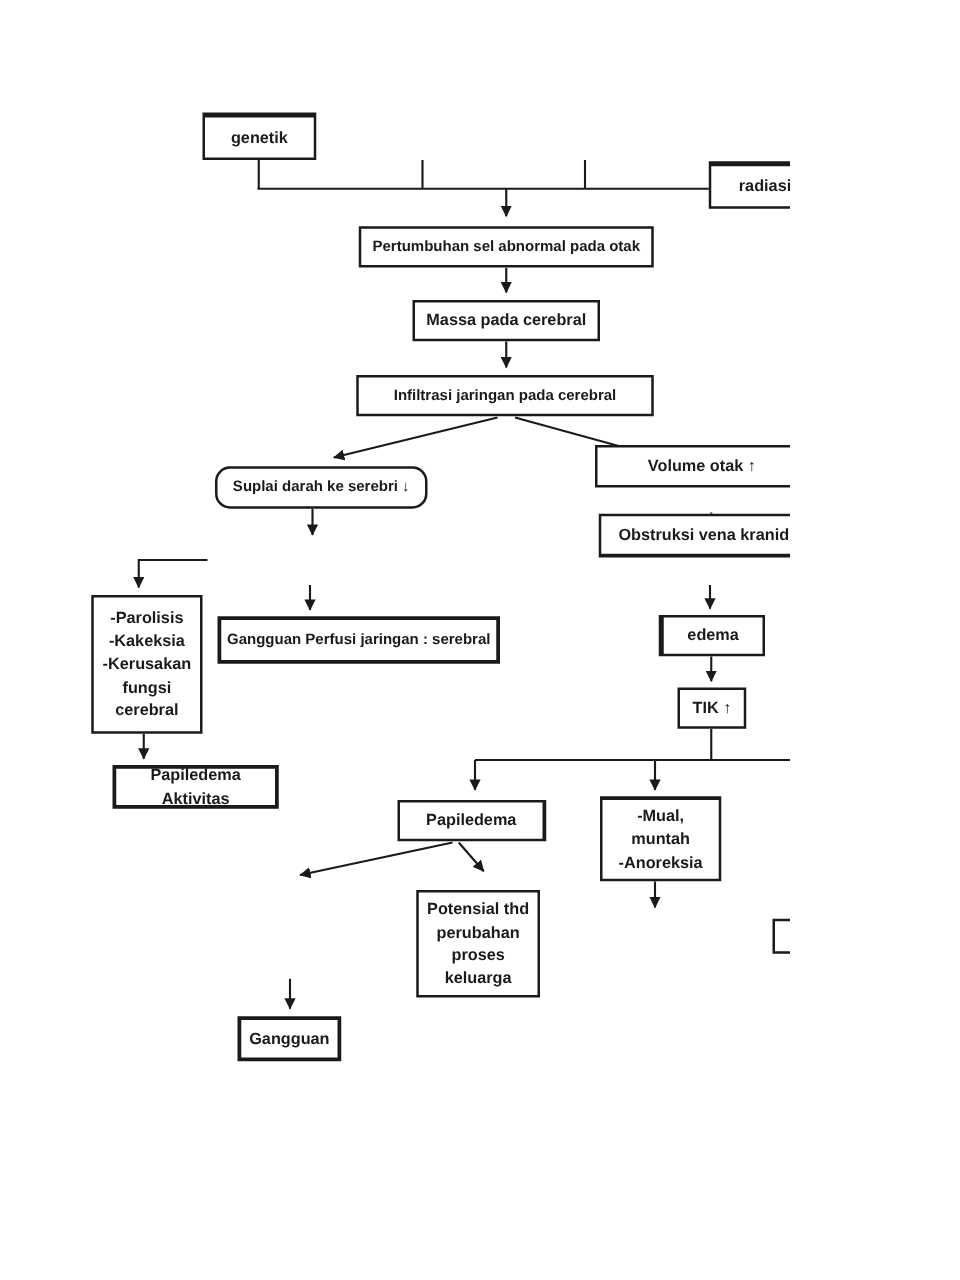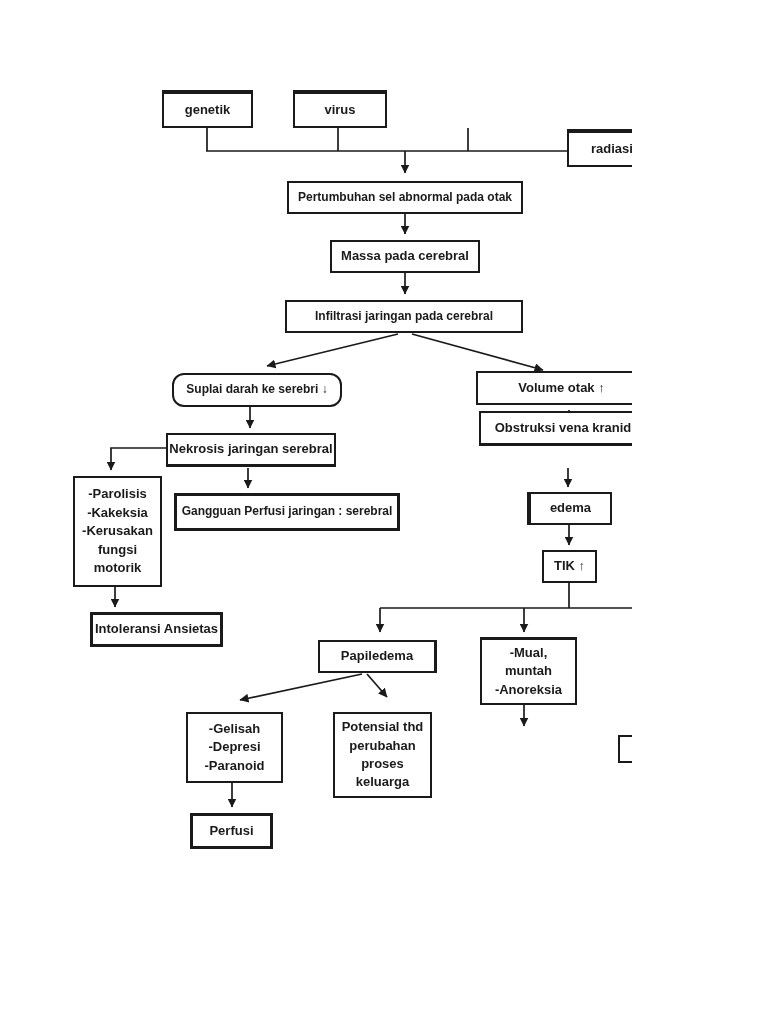--- a/index.html
+++ b/index.html
@@ -31,21 +31,21 @@
 
   
   #n-genetik     {left:162px;top:90px; width:91px; height:38px;border-top-width:4px;}
   #n-virus       {left:293px;top:90px; width:94px; height:38px;border-top-width:4px;}
   #n-zatkimia    {left:433px;top:90px; width:92px; height:38px;border-top-width:4px;}
   #n-radiasi     {left:567px;top:93px; width:90px; height:38px;border-top-width:4px;margin-top:36px;}
   #n-pertumbuhan {left:287px;top:181px;width:236px;height:33px;}
   #n-massa       {left:330px;top:240px;width:150px;height:33px;}
   #n-infiltrasi  {left:285px;top:300px;width:238px;height:33px;}
   #n-suplai      {left:172px;top:373px;width:170px;height:34px;border-radius:12px;}
-  #n-volume      {left:476px;top:356px;width:171px;height:34px;margin-top:15px;}
+  #n-volume      {left:476px;top:356px;width:171px;height:34px;}
   #n-nekrosis    {left:166px;top:433px;width:170px;height:34px;border-bottom-width:3px;}
   #n-obstruksi   {left:479px;top:411px;width:170px;height:35px;border-right-width:4px;border-bottom-width:3px;text-align:center;}
   #n-parolisis   {left:73px; top:476px;width:89px; height:111px;}
   #n-gangguan    {left:174px;top:493px;width:226px;height:38px;border-width:3px;}
   #n-edema       {left:527px;top:492px;width:85px; height:33px;border-left-width:4px;}
   #n-tik         {left:542px;top:550px;width:55px; height:33px;}
   #n-intoleransi {left:90px; top:612px;width:133px;height:35px;border-width:3px;}
   #n-papiledema  {left:318px;top:640px;width:119px;height:33px;border-right-width:3px;}
   #n-mual        {left:480px;top:637px;width:97px; height:68px;border-top-width:3px;}
   #n-pusing      {left:596px;top:634px;width:97px; height:74px;border-width:3px;}
@@ -99,52 +99,47 @@
       <path d="M362,674 L240,700" marker-end="url(#ah)"></path>
       <path d="M367,674 L387,697" marker-end="url(#ah)"></path>
 
       <path d="M232,783 V807" marker-end="url(#ah)"></path>
       <path d="M524,705 V726" marker-end="url(#ah)"></path>
       <path d="M657,708 V729" marker-end="url(#ah)"></path>
     </g>
   </svg>
 
   <div class="node" id="n-genetik">genetik</div>
-  <div class="node" id="n-virus">virus</div>
   <div class="node" id="n-radiasi">radiasi</div>
 
   <div class="node small" id="n-pertumbuhan">Pertumbuhan sel abnormal pada otak</div>
   <div class="node" id="n-massa">Massa pada cerebral</div>
   <div class="node small" id="n-infiltrasi">Infiltrasi jaringan pada cerebral</div>
 
   <div class="node small" id="n-suplai">Suplai darah ke serebri ↓</div>
   <div class="node" id="n-volume">Volume otak ↑</div>
 
-  <div class="node" id="n-nekrosis">Nekrosis jaringan serebral</div>
   <div class="node" id="n-obstruksi">Obstruksi vena kranid</div>
 
   <div class="node" id="n-parolisis">-Parolisis
 -Kakeksia
 -Kerusakan
 fungsi
-motorik</div>
+cerebral</div>
   <div class="node small" id="n-gangguan">Gangguan Perfusi jaringan : serebral</div>
   <div class="node" id="n-edema">edema</div>
   <div class="node" id="n-tik">TIK ↑</div>
 
-  <div class="node" id="n-intoleransi">Intoleransi Ansietas</div>
+  <div class="node" id="n-intoleransi">Papiledema Aktivitas</div>
   <div class="node" id="n-papiledema">Papiledema</div>
   <div class="node" id="n-mual">-Mual,
 muntah
 -Anoreksia</div>
 
-  <div class="node" id="n-gelisah">-Gelisah
--Depresi
--Paranoid</div>
   <div class="node" id="n-potensial">Potensial thd
 perubahan
 proses
 keluarga</div>
 
-  <div class="node" id="n-ansietas">Perfusi</div>
+  <div class="node" id="n-ansietas">Gangguan</div>
   <div class="node" id="n-nyeri">Nyeri</div>
 
 </div>
 
 </body></html>

